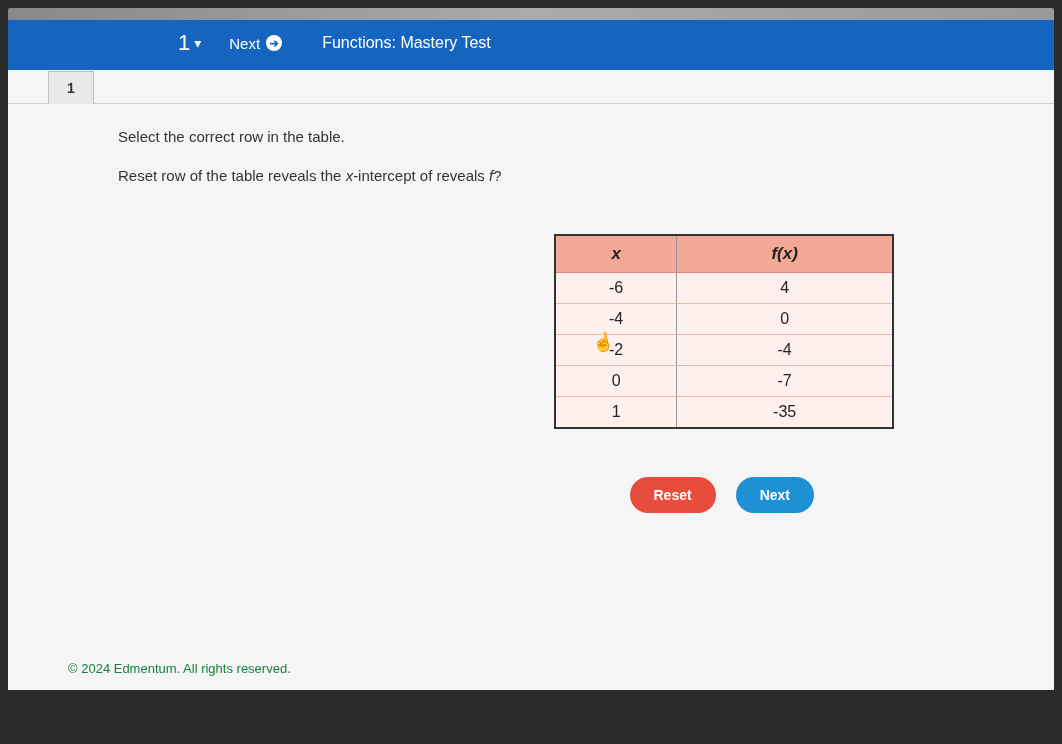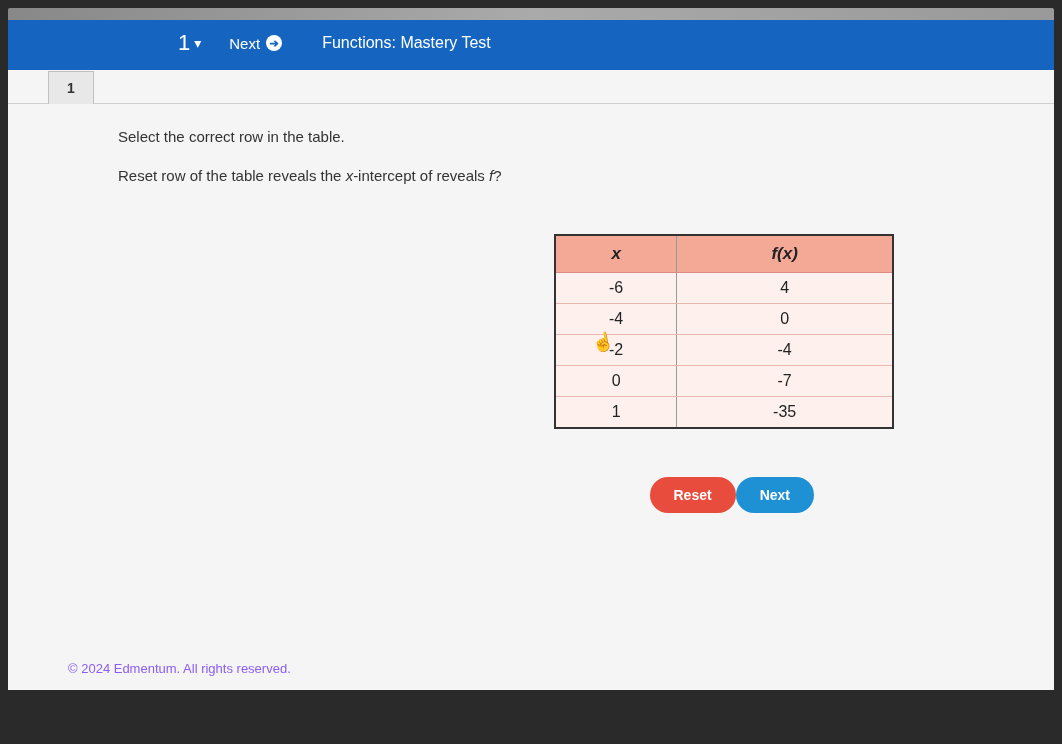--- a/index.html
+++ b/index.html
@@ -18,25 +18,25 @@
 .body-area{padding:24px 60px 20px 110px}
 .instr{font-size:15px;color:#333;margin-bottom:22px}
 .question{font-size:15px;color:#333;margin-bottom:50px}
 .ital{font-style:italic}
 .table-zone{display:flex;justify-content:flex-end;padding-right:100px;position:relative}
 .cursor-hand{position:absolute;left:474px;top:98px;font-size:18px;color:#555;transform:rotate(-10deg)}
 .data-table{border:2px solid #333;border-collapse:collapse;width:340px}
 .data-table th{background:#f4a896;border:1px solid #d88;padding:8px 0;font-size:17px;font-weight:bold;color:#222}
 .data-table td{background:#fdf0ed;border:1px solid #e8b8b0;padding:6px 0;text-align:center;font-size:16px;color:#222;cursor:pointer}
 .data-table .col-div{border-right:1px solid #999}
-.btn-row{display:flex;justify-content:flex-end;padding-right:180px;margin-top:48px;}
+.btn-row{display:flex;justify-content:flex-end;padding-right:180px;margin-top:48px;gap:20px}
 .btn{border:none;color:#fff;font-size:14px;font-weight:bold;padding:10px 24px;border-radius:20px;cursor:pointer}
 .btn-reset{background:#e74c3c}
 .btn-next{background:#1e90d4}
-.footer{position:absolute;bottom:14px;left:60px;font-size:13px;color:#8b5cf6}
+.footer{position:absolute;bottom:14px;left:60px;font-size:13px;color:#15803d}
 </style>
 </head>
 <body>
 <div class="screen">
 <div class="top-strip"></div>
 <div class="header-bar">
   <div class="nav-num">
     <span>1</span>
     <span class="chev">▾</span>
   </div>

